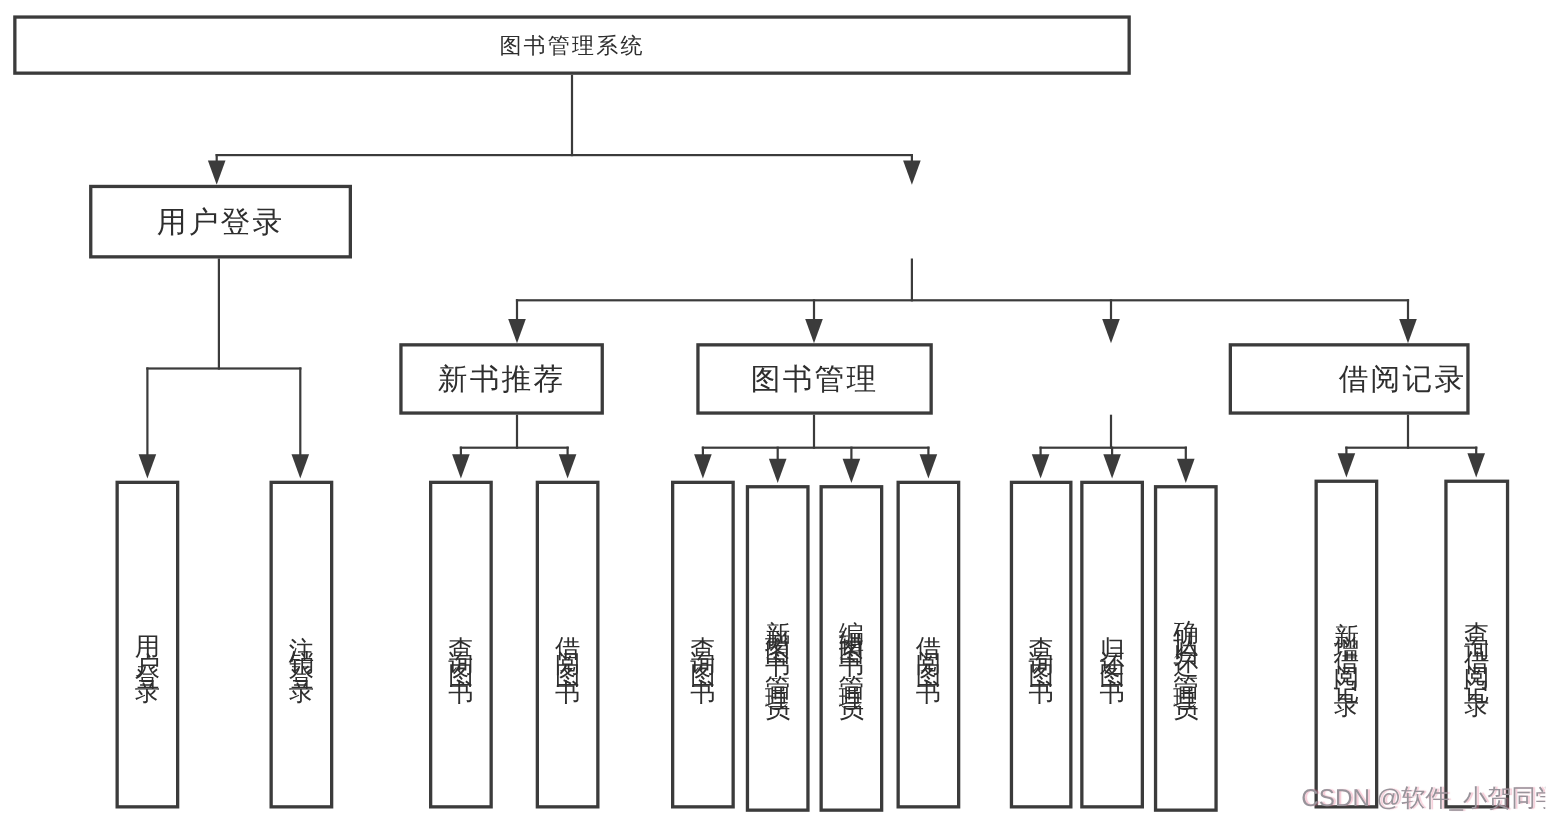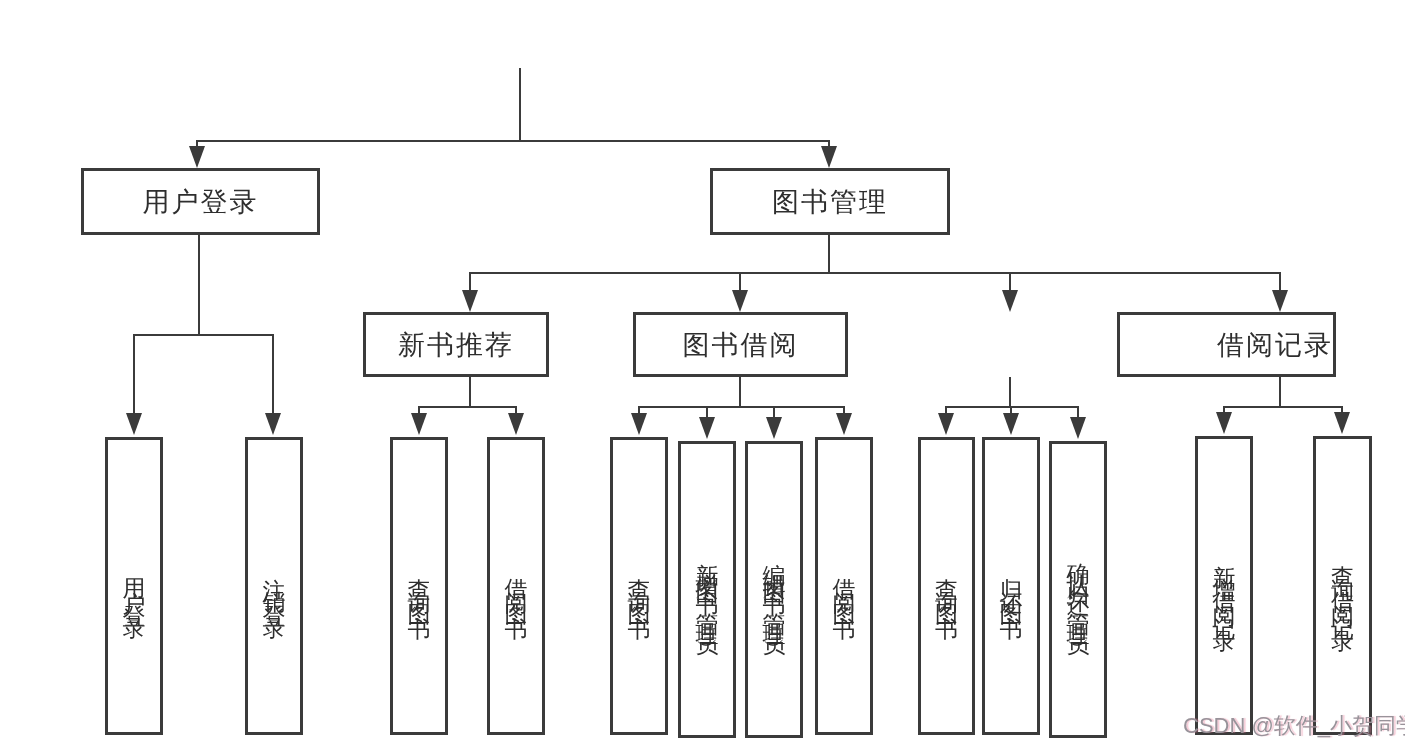--- a/index.html
+++ b/index.html
@@ -48,34 +48,34 @@
     text-shadow:2px 0 1px rgba(231,120,150,.40);
     white-space:nowrap;
     z-index:10;
   }
 </style>
 </head>
 <body>
 
 <div class="canvas">
 
+  <div class="box" style="left:12px;top:14px;width:1016px;height:54px;">
+    <span class="root-label">图书管理系统</span>
+  </div>
 
   <div class="vline" style="left:519px;top:68px;height:74px;"></div>
 
   <div class="hline" style="left:196px;top:140px;width:634px;"></div>
   <div class="vline" style="left:196px;top:140px;height:8px;"></div>
   <div class="arrow" style="left:189px;top:146px;"></div>
   <div class="vline" style="left:828px;top:140px;height:8px;"></div>
   <div class="arrow" style="left:821px;top:146px;"></div>
 
   <div class="box" style="left:81px;top:168px;width:239px;height:67px;">
     <span class="lvl-label">用户登录</span>
-  </div>
-  <div class="box" style="left:710px;top:168px;width:240px;height:67px;">
-    <span class="lvl-label">图书管理</span>
   </div>
 
   <div class="vline" style="left:198px;top:235px;height:101px;"></div>
   <div class="hline" style="left:133px;top:334px;width:141px;"></div>
   <div class="vline" style="left:133px;top:334px;height:81px;"></div>
   <div class="arrow" style="left:126px;top:413px;"></div>
   <div class="vline" style="left:272px;top:334px;height:81px;"></div>
   <div class="arrow" style="left:265px;top:413px;"></div>
 
   <div class="vline" style="left:828px;top:235px;height:39px;"></div>
@@ -86,21 +86,21 @@
   <div class="arrow" style="left:732px;top:290px;"></div>
   <div class="vline" style="left:1009px;top:272px;height:20px;"></div>
   <div class="arrow" style="left:1002px;top:290px;"></div>
   <div class="vline" style="left:1279px;top:272px;height:20px;"></div>
   <div class="arrow" style="left:1272px;top:290px;"></div>
 
   <div class="box" style="left:363px;top:312px;width:186px;height:65px;">
     <span class="lvl-label">新书推荐</span>
   </div>
   <div class="box" style="left:633px;top:312px;width:215px;height:65px;">
-    <span class="lvl-label">图书借阅</span>
+    <span class="lvl-label">图书管理</span>
   </div>
   <div class="box" style="left:1117px;top:312px;width:219px;height:65px;justify-content:flex-end;">
     <span class="lvl-label">借阅记录</span>
   </div>
 
   <div class="vline" style="left:469px;top:377px;height:31px;"></div>
   <div class="hline" style="left:418px;top:406px;width:99px;"></div>
   <div class="vline" style="left:418px;top:406px;height:9px;"></div>
   <div class="arrow" style="left:411px;top:413px;"></div>
   <div class="vline" style="left:515px;top:406px;height:9px;"></div>

